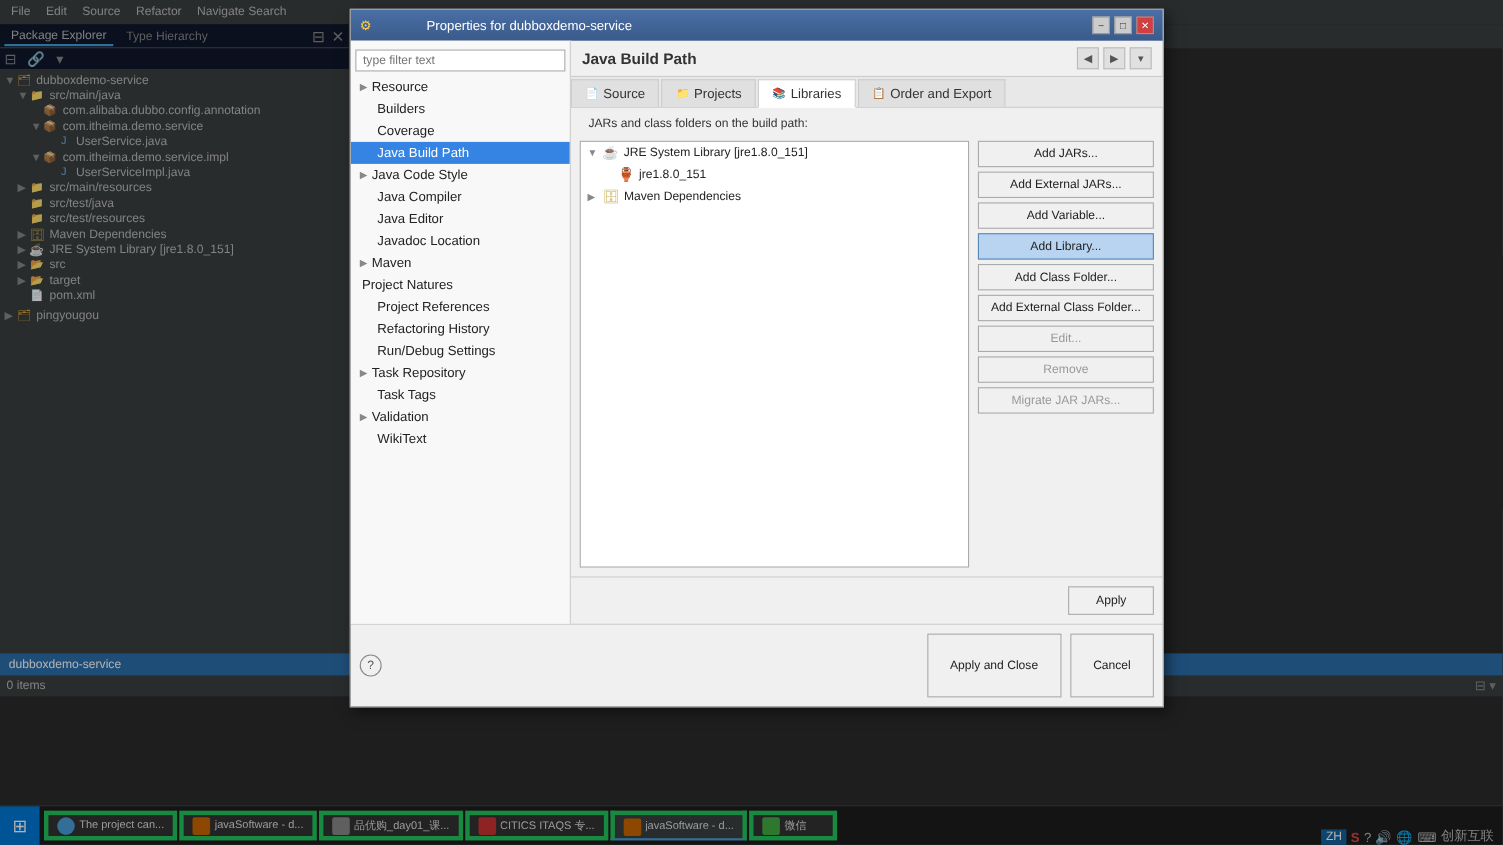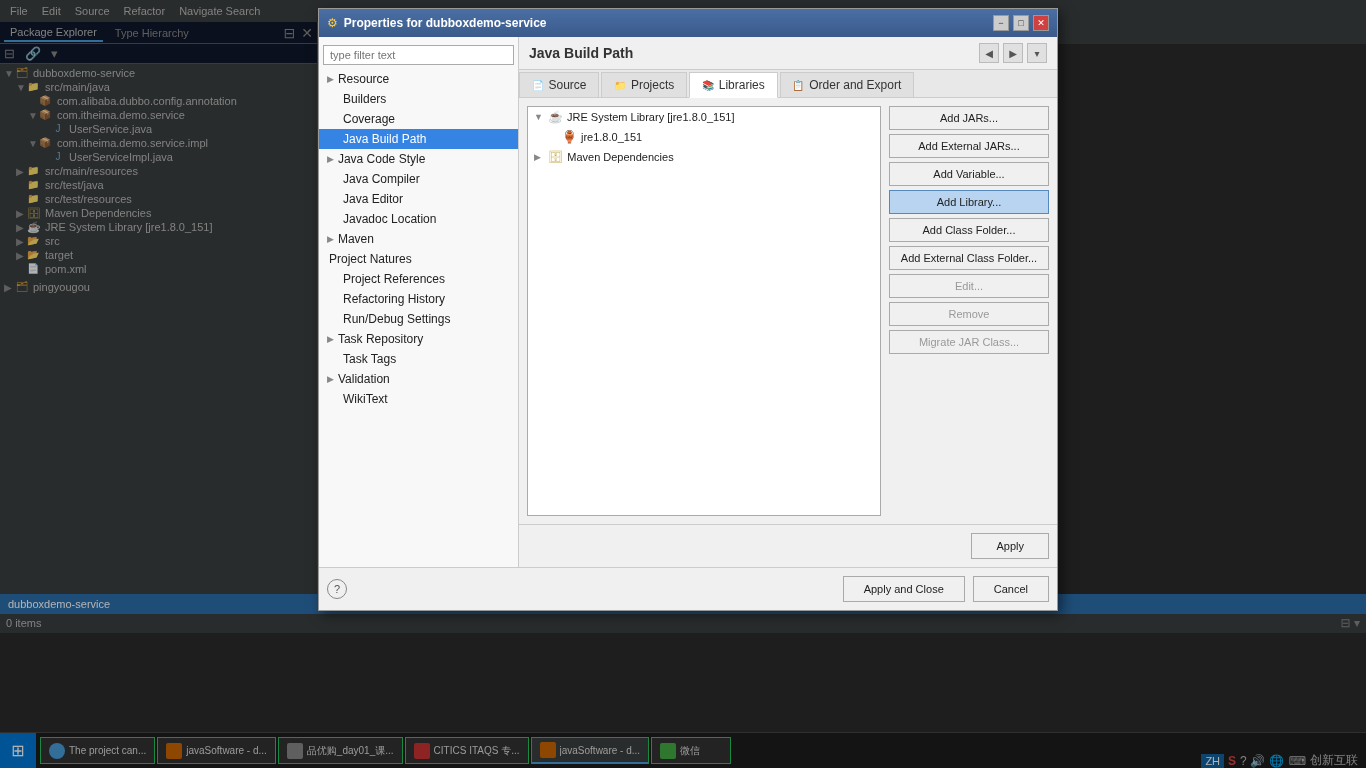--- a/index.html
+++ b/index.html
@@ -33,37 +33,37 @@
     .bottom-count { color: #bbbbbb; font-size: 11px; }
     .bottom-table { width: 100%; border-collapse: collapse; }
     .bottom-table th { background: #3c3f41; color: #bbbbbb; text-align: left; padding: 3px 8px; font-size: 11px; border-right: 1px solid #555; font-weight: normal; border-bottom: 1px solid #555; }
     .bottom-table td { padding: 3px 8px; font-size: 11px; color: #bbbbbb; border-right: 1px solid #444; }
     .bottom-table tr:nth-child(even) { background: #2f2f2f; }
 
     
     .taskbar { position: absolute; bottom: 0; left: 0; width: 1366px; height: 36px; background: #1e1e1e; border-top: 1px solid #444; display: flex; align-items: center; }
     .taskbar-start { width: 36px; height: 36px; background: #0078d4; display: flex; align-items: center; justify-content: center; color: white; font-size: 16px; cursor: pointer; }
     .taskbar-items { display: flex; align-items: center; gap: 2px; padding: 0 4px; }
-    .taskbar-item { height: 27px; background: #333; border: 1px solid #22c55e; padding: 2px 8px; display: flex; align-items: center; gap: 4px; cursor: pointer; color: #ddd; font-size: 11px; min-width: 80px; max-width: 140px; overflow: hidden; }
+    .taskbar-item { height: 27px; background: #333; border: 4px solid #22c55e; padding: 2px 8px; display: flex; align-items: center; gap: 4px; cursor: pointer; color: #ddd; font-size: 11px; min-width: 80px; max-width: 140px; overflow: hidden; }
     .taskbar-item.active { border-bottom: 2px solid #4a9eda; background: #3c3f41; }
     .taskbar-icon { width: 16px; height: 16px; border-radius: 2px; flex-shrink: 0; }
     .taskbar-text { white-space: nowrap; overflow: hidden; text-overflow: ellipsis; font-size: 10px; }
     .taskbar-right { margin-left: auto; display: flex; align-items: center; gap: 4px; padding: 0 8px; color: #bbb; font-size: 11px; margin-top: 20px; }
 
     
     .main-area { position: absolute; top: 22px; left: 318px; right: 0; bottom: 156px; background: #2b2b2b; }
 
     
     .modal-overlay { position: absolute; top: 0; left: 0; width: 1366px; height: 768px; background: rgba(0,0,0,0.3); z-index: 100; }
 
     
     .dialog { position: absolute; top: 8px; left: 318px; width: 740px; background: #f0f0f0; border: 1px solid #999; box-shadow: 4px 4px 12px rgba(0,0,0,0.5); z-index: 200; }
     .dialog-titlebar { background: linear-gradient(to bottom, #4a6fa5, #3a5a8a); height: 28px; display: flex; align-items: center; padding: 0 8px; gap: 6px; }
     .dialog-title-icon { color: #ffcc44; font-size: 12px; }
-    .dialog-title-text { color: white; font-size: 12px; font-weight: bold; flex: 1; }
+    .dialog-title-text { color: white; font-size: 12px; font-weight: normal; flex: 1; margin-left: 44px; }
     .dialog-controls { display: flex; gap: 4px; }
     .dialog-btn { width: 16px; height: 16px; background: #ccc; border: 1px solid #999; display: flex; align-items: center; justify-content: center; font-size: 9px; cursor: pointer; color: #333; }
     .dialog-btn.close { background: #d04040; color: white; }
 
     .dialog-body { display: flex; height: 530px; }
 
     
     .dialog-tree { width: 200px; border-right: 1px solid #ccc; background: #f8f8f8; padding: 4px 0; overflow-y: auto; }
     .filter-box { margin: 4px; }
     .filter-input { width: 100%; padding: 3px 6px; border: 1px solid #aaa; background: white; font-size: 11px; color: #666; }
@@ -99,21 +99,21 @@
     
     .btn-panel { display: flex; flex-direction: column; gap: 4px; width: 160px; }
     .btn-action { padding: 5px 8px; background: #f0f0f0; border: 1px solid #aaa; cursor: pointer; font-size: 11px; color: #222; text-align: center; }
     .btn-action.highlighted { background: #b8d4f0; border-color: #5588bb; }
     .btn-action:disabled, .btn-action.disabled { color: #999; cursor: default; }
 
     
     .dialog-footer { border-top: 1px solid #ccc; padding: 8px; display: flex; align-items: center; gap: 8px; }
     .help-icon { width: 20px; height: 20px; border: 1px solid #888; border-radius: 50%; display: flex; align-items: center; justify-content: center; font-size: 11px; color: #555; cursor: pointer; }
     .footer-spacer { flex: 1; }
-    .btn-footer { padding: 6px 20px; background: #f0f0f0; border: 1px solid #aaa; cursor: pointer; font-size: 11px; color: #222; }
+    .btn-footer { padding: 22px 20px; background: #f0f0f0; border: 1px solid #aaa; cursor: pointer; font-size: 11px; color: #222; }
 
     .ide-bottom-status { position: absolute; bottom: 154px; left: 0; width: 1366px; height: 20px; background: #2b6fad; display: flex; align-items: center; padding: 0 8px; }
     .status-label { color: white; font-size: 11px; }
   </style>
 </head>
 <body>
 
 <div class="ide-bg"></div>
 
 <div class="menu-bar">
@@ -392,20 +392,23 @@
         <div class="tab active">
           <span class="tab-icon">📚</span>
           <span>Libraries</span>
         </div>
         <div class="tab">
           <span class="tab-icon">📋</span>
           <span>Order and Export</span>
         </div>
       </div>
 
+      <div style="padding:6px 8px 2px 8px;">
+        <span class="path-desc">JARs and class folders on the build path:</span>
+      </div>
 
       <div class="content-body">
         <div class="jar-list">
           <div class="jar-item">
             <span class="jar-arrow">▼</span>
             <span style="color:#c9ae51; font-size:12px;">☕</span>
             <span class="jar-label">JRE System Library [jre1.8.0_151]</span>
           </div>
           <div class="jar-item jar-sub">
             <span class="jar-arrow"> </span>
@@ -421,21 +424,21 @@
 
         <div class="btn-panel">
           <button class="btn-action">Add JARs...</button>
           <button class="btn-action">Add External JARs...</button>
           <button class="btn-action">Add Variable...</button>
           <button class="btn-action highlighted">Add Library...</button>
           <button class="btn-action">Add Class Folder...</button>
           <button class="btn-action">Add External Class Folder...</button>
           <button class="btn-action disabled" disabled="">Edit...</button>
           <button class="btn-action disabled" disabled="">Remove</button>
-          <button class="btn-action disabled" disabled="">Migrate JAR Class...</button>
+          <button class="btn-action disabled" disabled="">Migrate JAR JARs...</button>
         </div>
       </div>
 
       <div style="padding:8px; border-top:1px solid #ccc; text-align:right;">
         <button class="btn-action" style="display:inline-block; width:auto; padding:6px 24px;">Apply</button>
       </div>
     </div>
   </div>
 
   <div class="dialog-footer">

